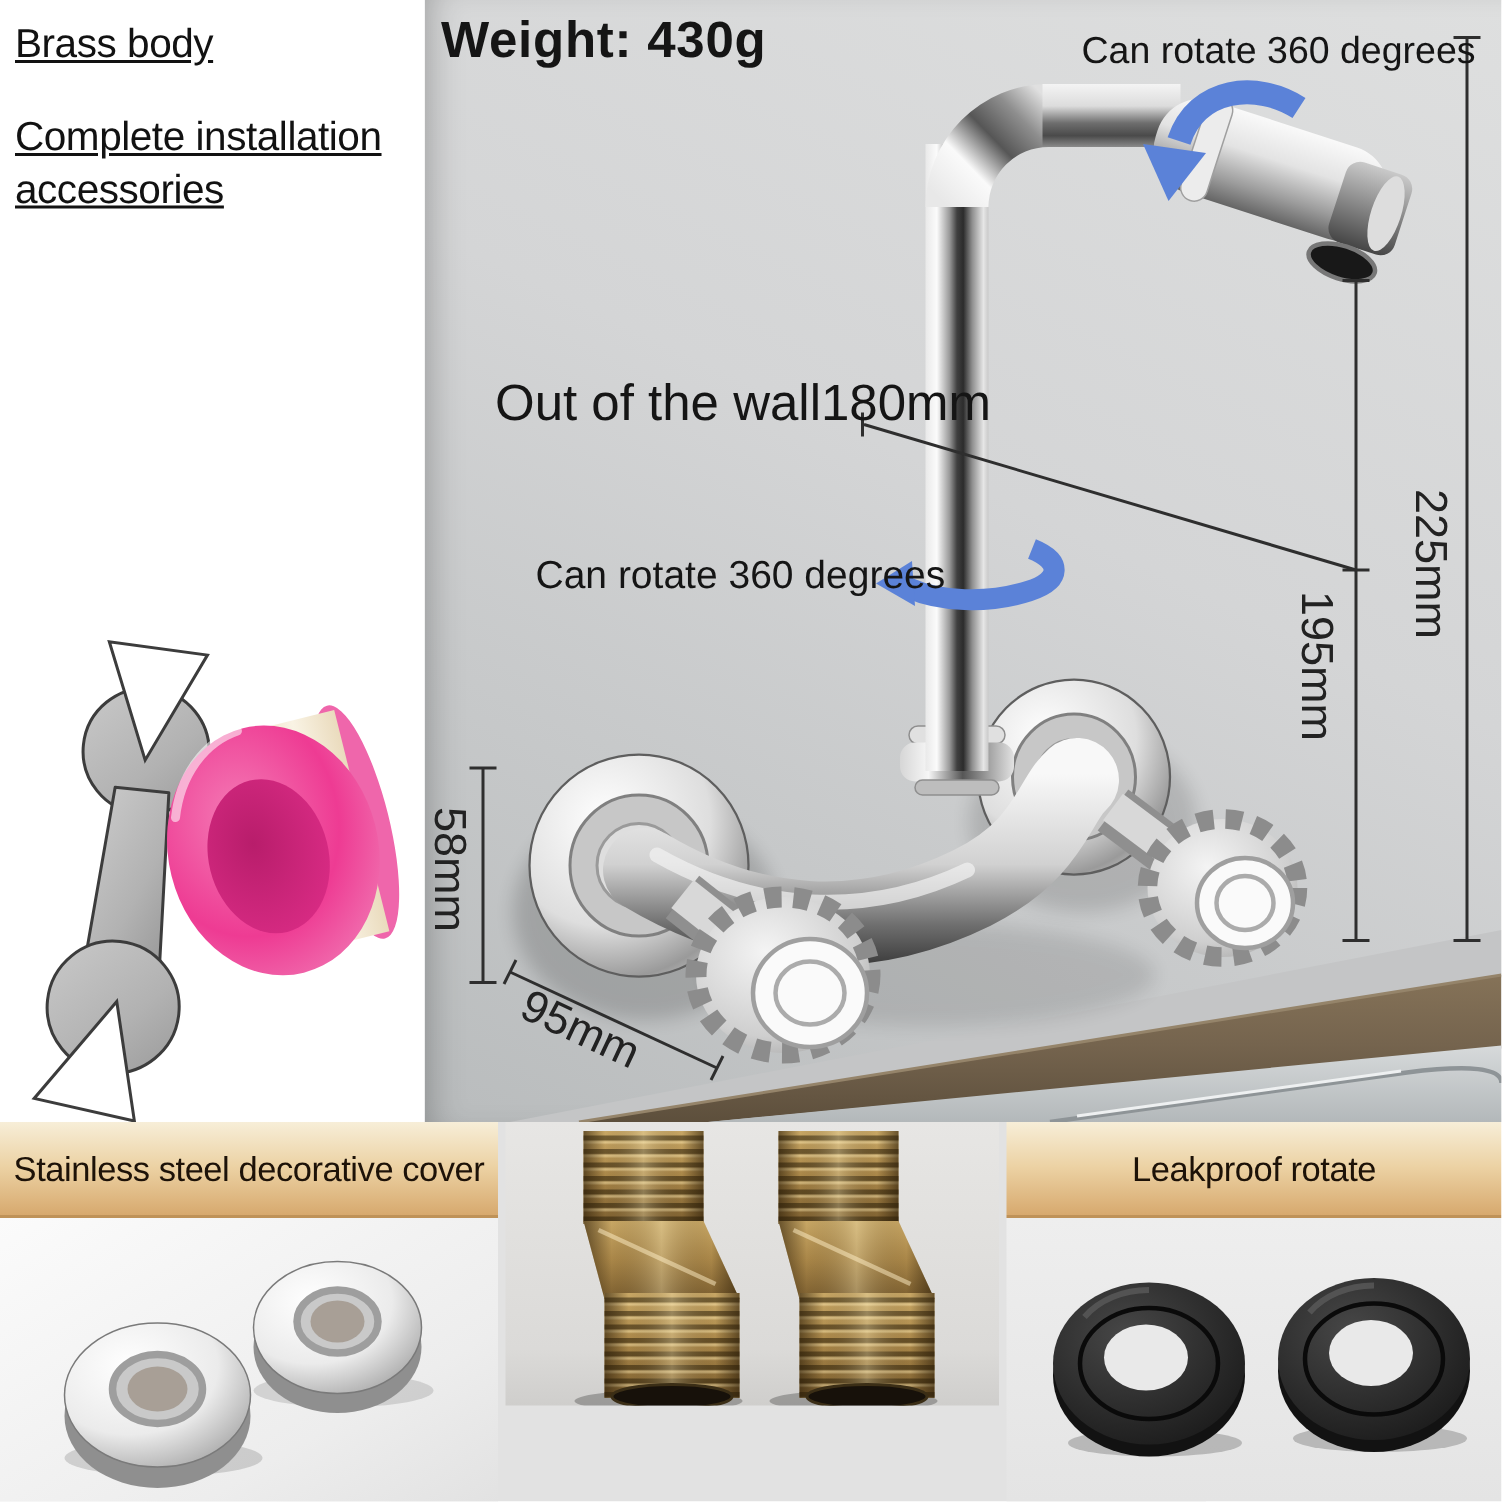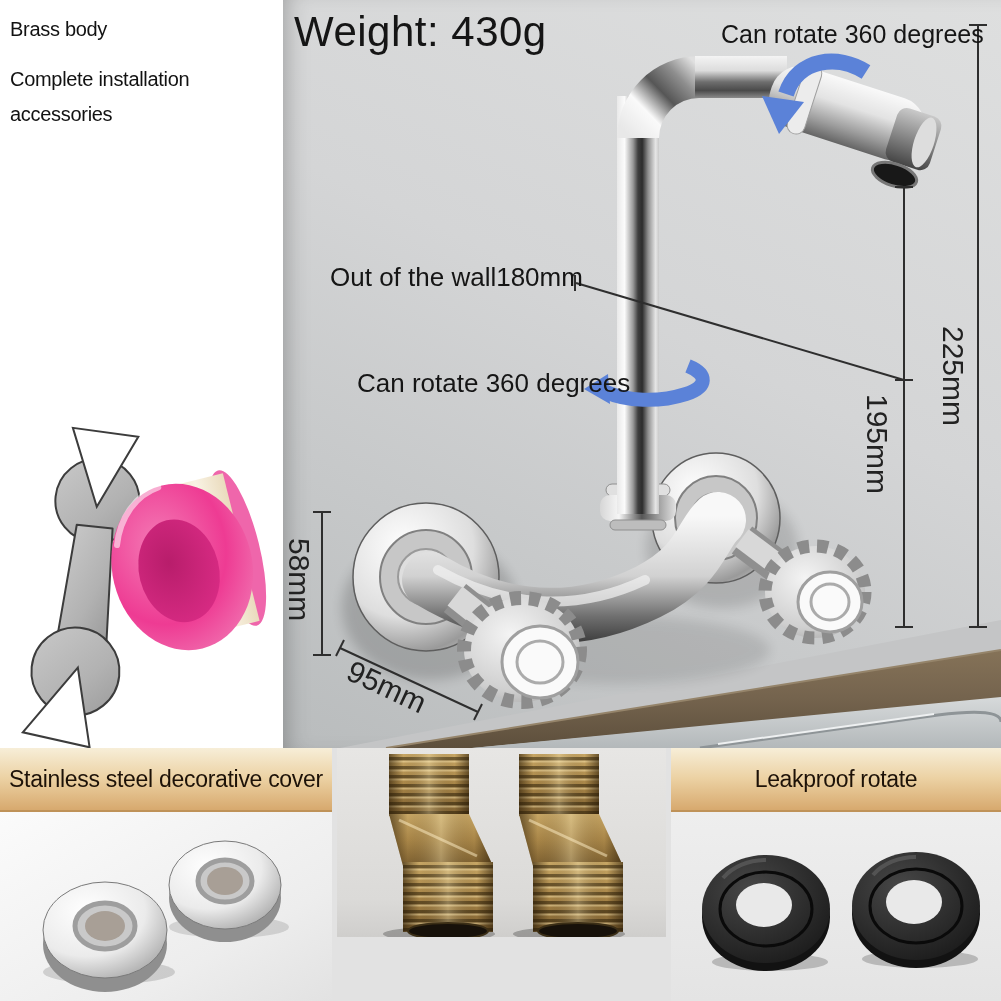--- a/index.html
+++ b/index.html
@@ -3,28 +3,28 @@
 <meta charset="utf-8">
 <style>
   html,body{margin:0;padding:0;background:#fff;}
   #app{position:relative;width:1001px;height:1001px;overflow:hidden;
        font-family:"Liberation Sans",sans-serif;color:#141414;}
   
   .main-bg{position:absolute;left:283px;top:0;width:718px;height:748px;
     background:linear-gradient(205deg,#dedfdf 0%,#d4d5d6 45%,#b9bcbd 100%);
     box-shadow:inset 16px 0 24px -14px rgba(0,0,0,.28);}
   .left-panel{position:absolute;left:0;top:0;width:283px;height:748px;background:#ffffff;}
-  .feat{position:absolute;left:10px;font-size:20px;line-height:35px;color:#121212;letter-spacing:-0.3px;}
+  .feat{position:absolute;left:10px;font-size:27px;line-height:35px;color:#121212;letter-spacing:-0.3px;text-decoration:underline;}
   .feat1{top:12px;}
-  .feat2{top:62px;width:280px;}
+  .feat2{top:74px;width:280px;}
   
   .anno{position:absolute;color:#151515;white-space:nowrap;}
-  .weight{left:294px;top:8px;font-size:42px;font-weight:normal;letter-spacing:.5px;}
+  .weight{left:294px;top:8px;font-size:34px;font-weight:bold;letter-spacing:.5px;}
   .rotate-top{left:721px;top:20px;font-size:25px;}
-  .wall-out{left:330px;top:262px;font-size:26px;}
+  .wall-out{left:330px;top:250px;font-size:34px;}
   .rotate-mid{left:357px;top:368px;font-size:26px;}
   .dim{position:absolute;font-size:30px;color:#222;}
   .dim-v{writing-mode:vertical-rl;}
   .dim225{left:936px;top:326px;}
   .dim195{left:860px;top:394px;}
   .dim58{left:282px;top:538px;}
   .dim95{left:356px;top:654px;transform:rotate(25deg);transform-origin:left top;}
   svg{position:absolute;left:0;top:0;}
   .stage-svg{pointer-events:none;}
   

